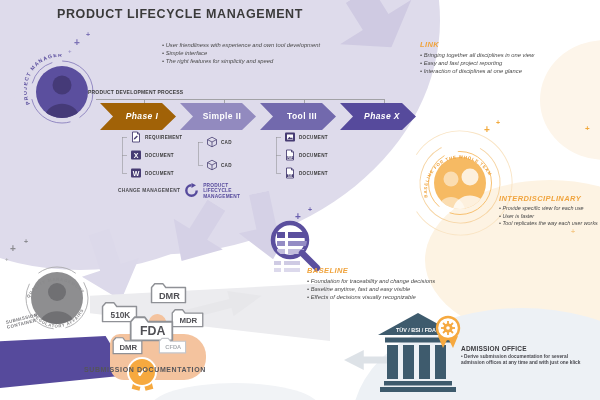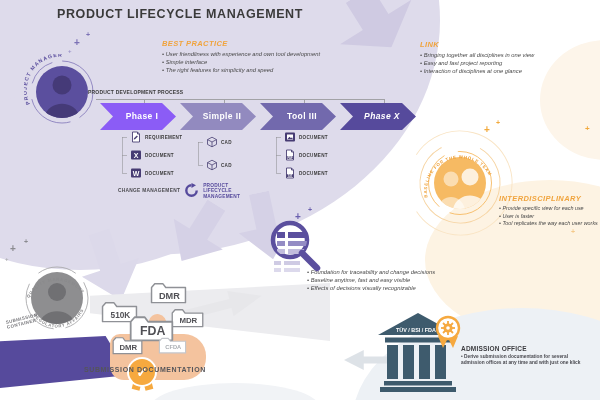--- a/index.html
+++ b/index.html
@@ -98,21 +98,21 @@
     </text>
   </svg>
 
   <div class="proc-label">PRODUCT DEVELOPMENT PROCESS</div>
   <div class="bracket"></div>
   <div class="tick" style="left:144px;"></div>
   <div class="tick" style="left:224px;"></div>
   <div class="tick" style="left:304px;"></div>
   <div class="tick" style="left:384px;"></div>
 
-  <div class="phase" style="left:100px;background:#8b5cf6;">Phase I</div>
+  <div class="phase" style="left:100px;background:#a16207;font-style:italic;">Phase I</div>
   <div class="phase" style="left:180px;background:#928abf;">Simple II</div>
   <div class="phase" style="left:260px;background:#7269ad;">Tool III</div>
   <div class="phase" style="left:340px;background:#564a9c;font-style:italic;">Phase X</div>
 
   <div class="tree" style="left:120px;top:131px;">
     <div class="vline" style="top:6px;height:36px;"></div>
     <div class="doc-item" style="top:0;">
       <svg width="12" height="12" viewBox="0 0 12 12">
         <path d="M2.5 1h5l2 2v8h-7z" fill="#fff" stroke="#4a4174" stroke-width="0.9"></path>
         <path d="M7.5 1v2h2" fill="none" stroke="#4a4174" stroke-width="0.9"></path>
@@ -191,21 +191,20 @@
   <div class="cm-row">
     <span class="cm-label">CHANGE MANAGEMENT</span>
     <svg width="15" height="15" viewBox="0 0 15 15">
       <path d="M 12.7,7.5 A 5.2,5.2 0 1 1 7.5,2.3" fill="none" stroke="#564a9c" stroke-width="2.4"></path>
       <polygon points="7.5,0 12,2.3 7.5,5" fill="#564a9c"></polygon>
     </svg>
     <span class="plm-label">PRODUCT LIFECYCLE MANAGEMENT</span>
   </div>
 
   <div class="sec" style="left:162px;top:39px;width:172px;">
-    <div class="sec-head">BEST PRACTICE</div>
     <ul class="bullets">
       <li>User friendliness with experience and own tool development</li>
       <li>Simple interface</li>
       <li>The right features for simplicity and speed</li>
     </ul>
   </div>
 
   <div class="sec" style="left:372px;top:40px;width:150px;margin-left:48px;">
     <div class="sec-head">LINK</div>
     <ul class="bullets">
@@ -264,20 +263,21 @@
         <rect x="28" y="19" width="19" height="6" fill="#5b4f9e"></rect>
       <rect x="17" y="28" width="8" height="5" fill="#948cc4"></rect>
         <rect x="28" y="28" width="19" height="5" fill="#948cc4"></rect>
       <rect x="17" y="36" width="8" height="5" fill="#c2bddd"></rect>
         <rect x="28" y="36" width="19" height="5" fill="#c2bddd"></rect>
     </g>
     <line x1="42" y1="40" x2="57" y2="55" stroke="#5b4f9e" stroke-width="6.5" stroke-linecap="round"></line>
   </svg>
 
   <div class="sec" style="left:307px;top:266px;width:165px;">
+    <div class="sec-head">BASELINE</div>
     <ul class="bullets">
       <li>Foundation for traceability and change decisions</li>
       <li>Baseline anytime, fast and easy visible</li>
       <li>Effects of decisions visually recognizable</li>
     </ul>
   </div>
 
   <svg class="abs" style="left:15px;top:258px" width="84" height="84" viewBox="0 0 84 84">
     <defs>
       <clipPath id="qmclip">

